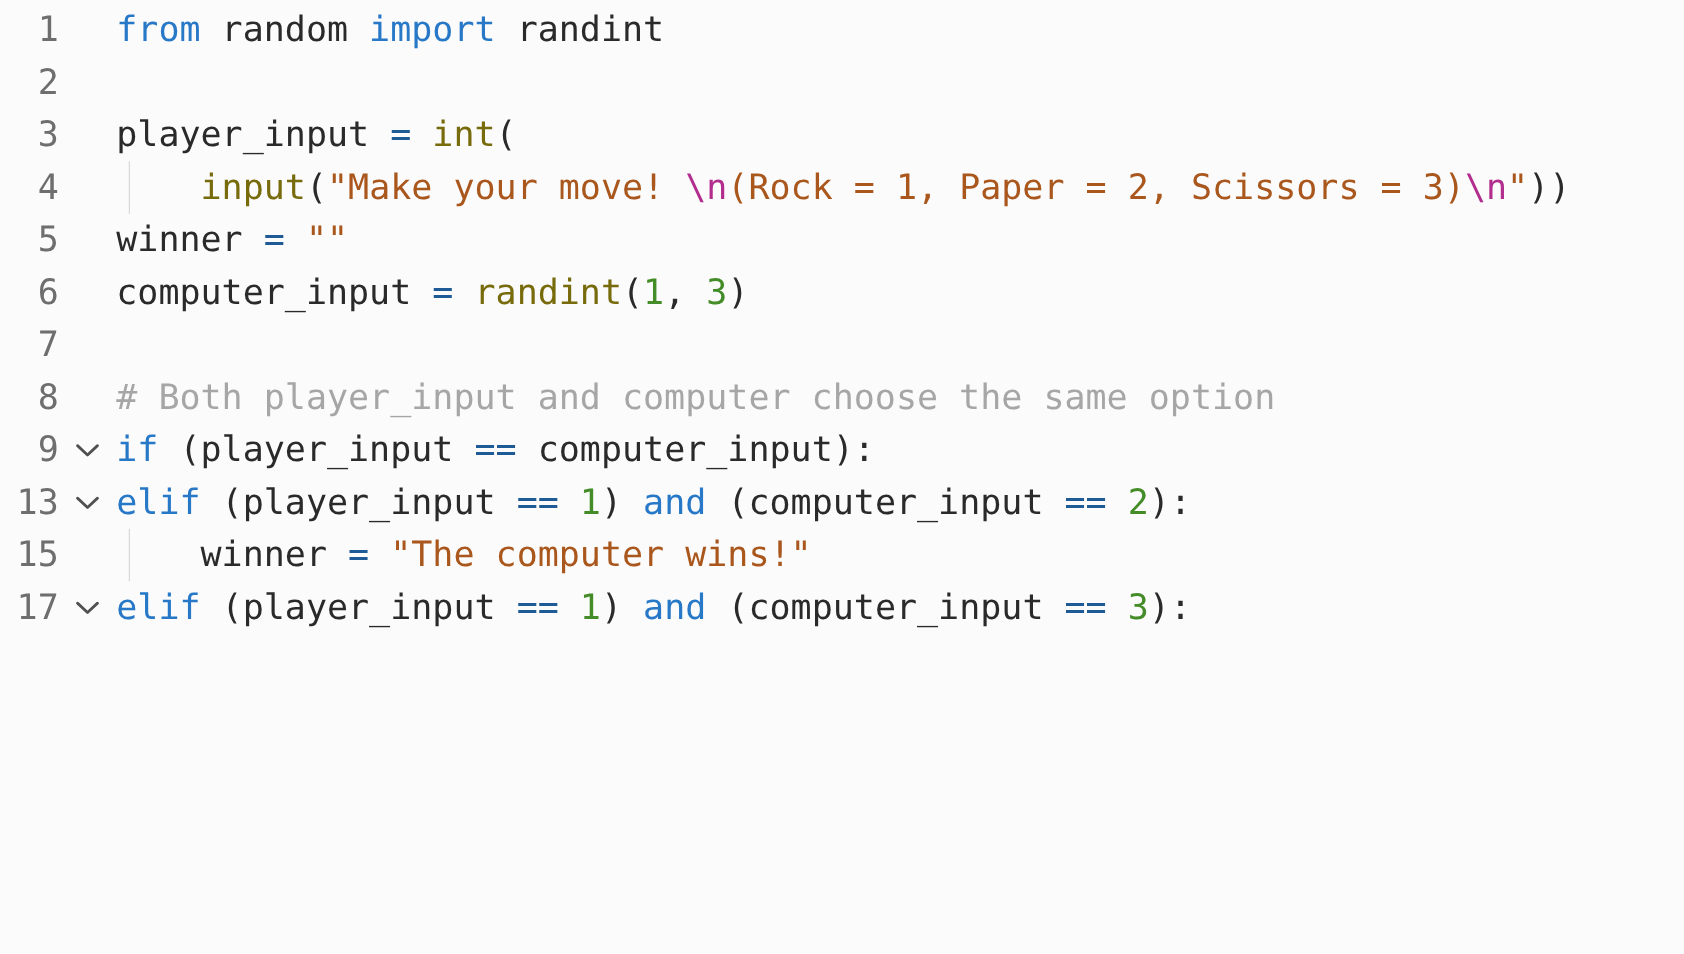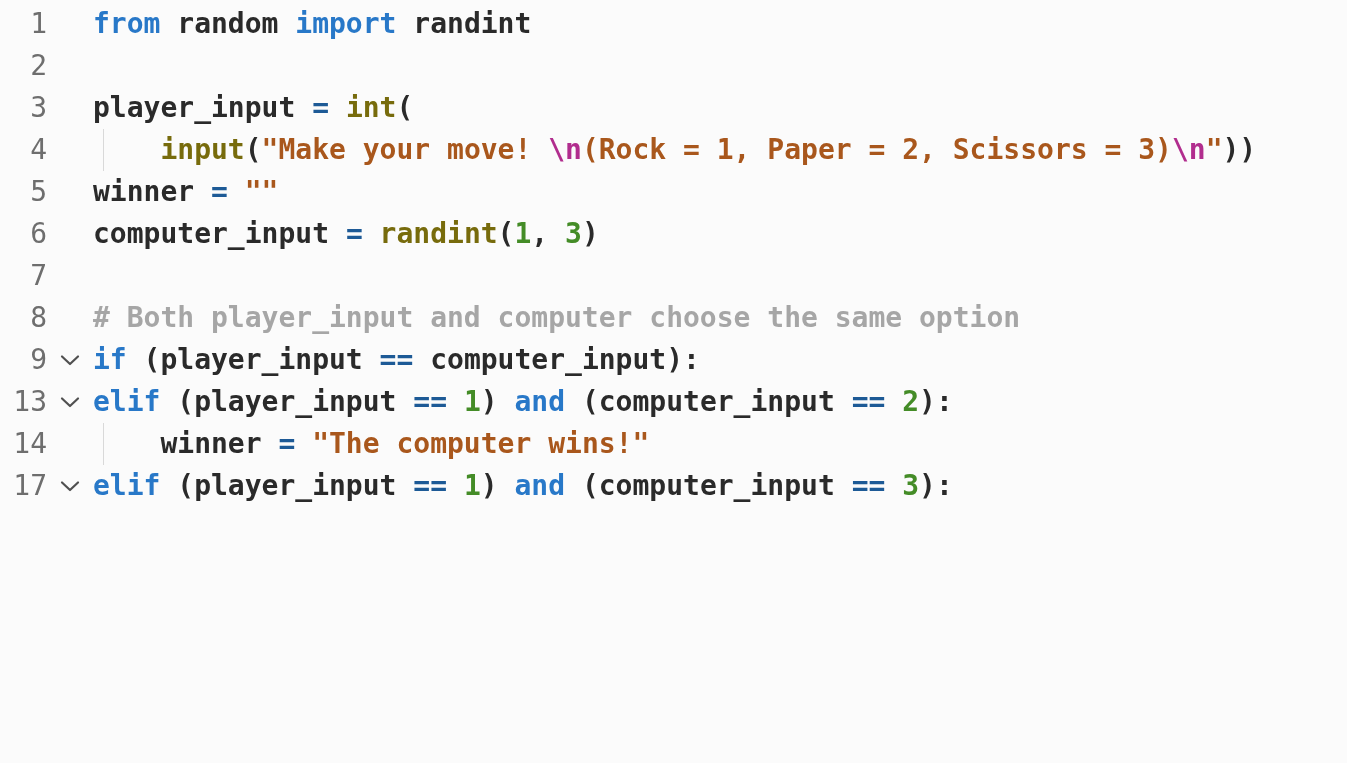--- a/index.html
+++ b/index.html
@@ -33,21 +33,20 @@
     width: 46px;
     flex: none;
     display: flex;
     align-items: center;
     justify-content: center;
   }
   .code {
     position: relative;
     flex: 1;
     color: var(--c-text, #2a2a2a);
-    font-weight: bold;
   }
   .guide {
     position: absolute;
     left: 10px;
     top: 0;
     height: 100%;
     width: 1px;
     background: var(--c-indent_guide, #d9d9d9);
   }
   .tok-keyword  { color: var(--c-keyword); }
@@ -72,18 +71,18 @@
       <div class="row"><div class="gutter">5</div><div class="fold"></div><div class="code"><span class="tok-text">winner </span><span class="tok-operator">=</span><span class="tok-text"> </span><span class="tok-string">""</span></div></div>
       <div class="row"><div class="gutter">6</div><div class="fold"></div><div class="code"><span class="tok-text">computer_input </span><span class="tok-operator">=</span><span class="tok-text"> </span><span class="tok-builtin">randint</span><span class="tok-text">(</span><span class="tok-number">1</span><span class="tok-text">, </span><span class="tok-number">3</span><span class="tok-text">)</span></div></div>
       <div class="row"><div class="gutter">7</div><div class="fold"></div><div class="code"></div></div>
       <div class="row"><div class="gutter">8</div><div class="fold"></div><div class="code"><span class="tok-comment"># Both player_input and computer choose the same option</span></div></div>
       <div class="row"><div class="gutter">9</div><div class="fold"><svg class="chev" width="22" height="14" viewBox="0 0 22 14">
             <polyline points="3,3.5 11,11 19,3.5" fill="none" stroke="var(--c-chevron)" stroke-width="2.2" stroke-linecap="round" stroke-linejoin="round"></polyline>
           </svg></div><div class="code"><span class="tok-keyword">if</span><span class="tok-text"> (player_input </span><span class="tok-operator">==</span><span class="tok-text"> computer_input):</span></div></div>
       <div class="row"><div class="gutter">13</div><div class="fold"><svg class="chev" width="22" height="14" viewBox="0 0 22 14">
             <polyline points="3,3.5 11,11 19,3.5" fill="none" stroke="var(--c-chevron)" stroke-width="2.2" stroke-linecap="round" stroke-linejoin="round"></polyline>
           </svg></div><div class="code"><span class="tok-keyword">elif</span><span class="tok-text"> (player_input </span><span class="tok-operator">==</span><span class="tok-text"> </span><span class="tok-number">1</span><span class="tok-text">) </span><span class="tok-keyword">and</span><span class="tok-text"> (computer_input </span><span class="tok-operator">==</span><span class="tok-text"> </span><span class="tok-number">2</span><span class="tok-text">):</span></div></div>
-      <div class="row"><div class="gutter">14</div><div class="fold"></div><div class="code"><span class="guide"></span><span class="tok-text">    winner </span><span class="tok-operator">=</span><span class="tok-text"> </span><span class="tok-string">"The computer wins!"</span></div></div>
+      <div class="row"><div class="gutter">15</div><div class="fold"></div><div class="code"><span class="guide"></span><span class="tok-text">    winner </span><span class="tok-operator">=</span><span class="tok-text"> </span><span class="tok-string">"The computer wins!"</span></div></div>
       <div class="row"><div class="gutter">17</div><div class="fold"><svg class="chev" width="22" height="14" viewBox="0 0 22 14">
             <polyline points="3,3.5 11,11 19,3.5" fill="none" stroke="var(--c-chevron)" stroke-width="2.2" stroke-linecap="round" stroke-linejoin="round"></polyline>
           </svg></div><div class="code"><span class="tok-keyword">elif</span><span class="tok-text"> (player_input </span><span class="tok-operator">==</span><span class="tok-text"> </span><span class="tok-number">1</span><span class="tok-text">) </span><span class="tok-keyword">and</span><span class="tok-text"> (computer_input </span><span class="tok-operator">==</span><span class="tok-text"> </span><span class="tok-number">3</span><span class="tok-text">):</span></div></div>
     </div>
 </div>
 
 </body></html>

